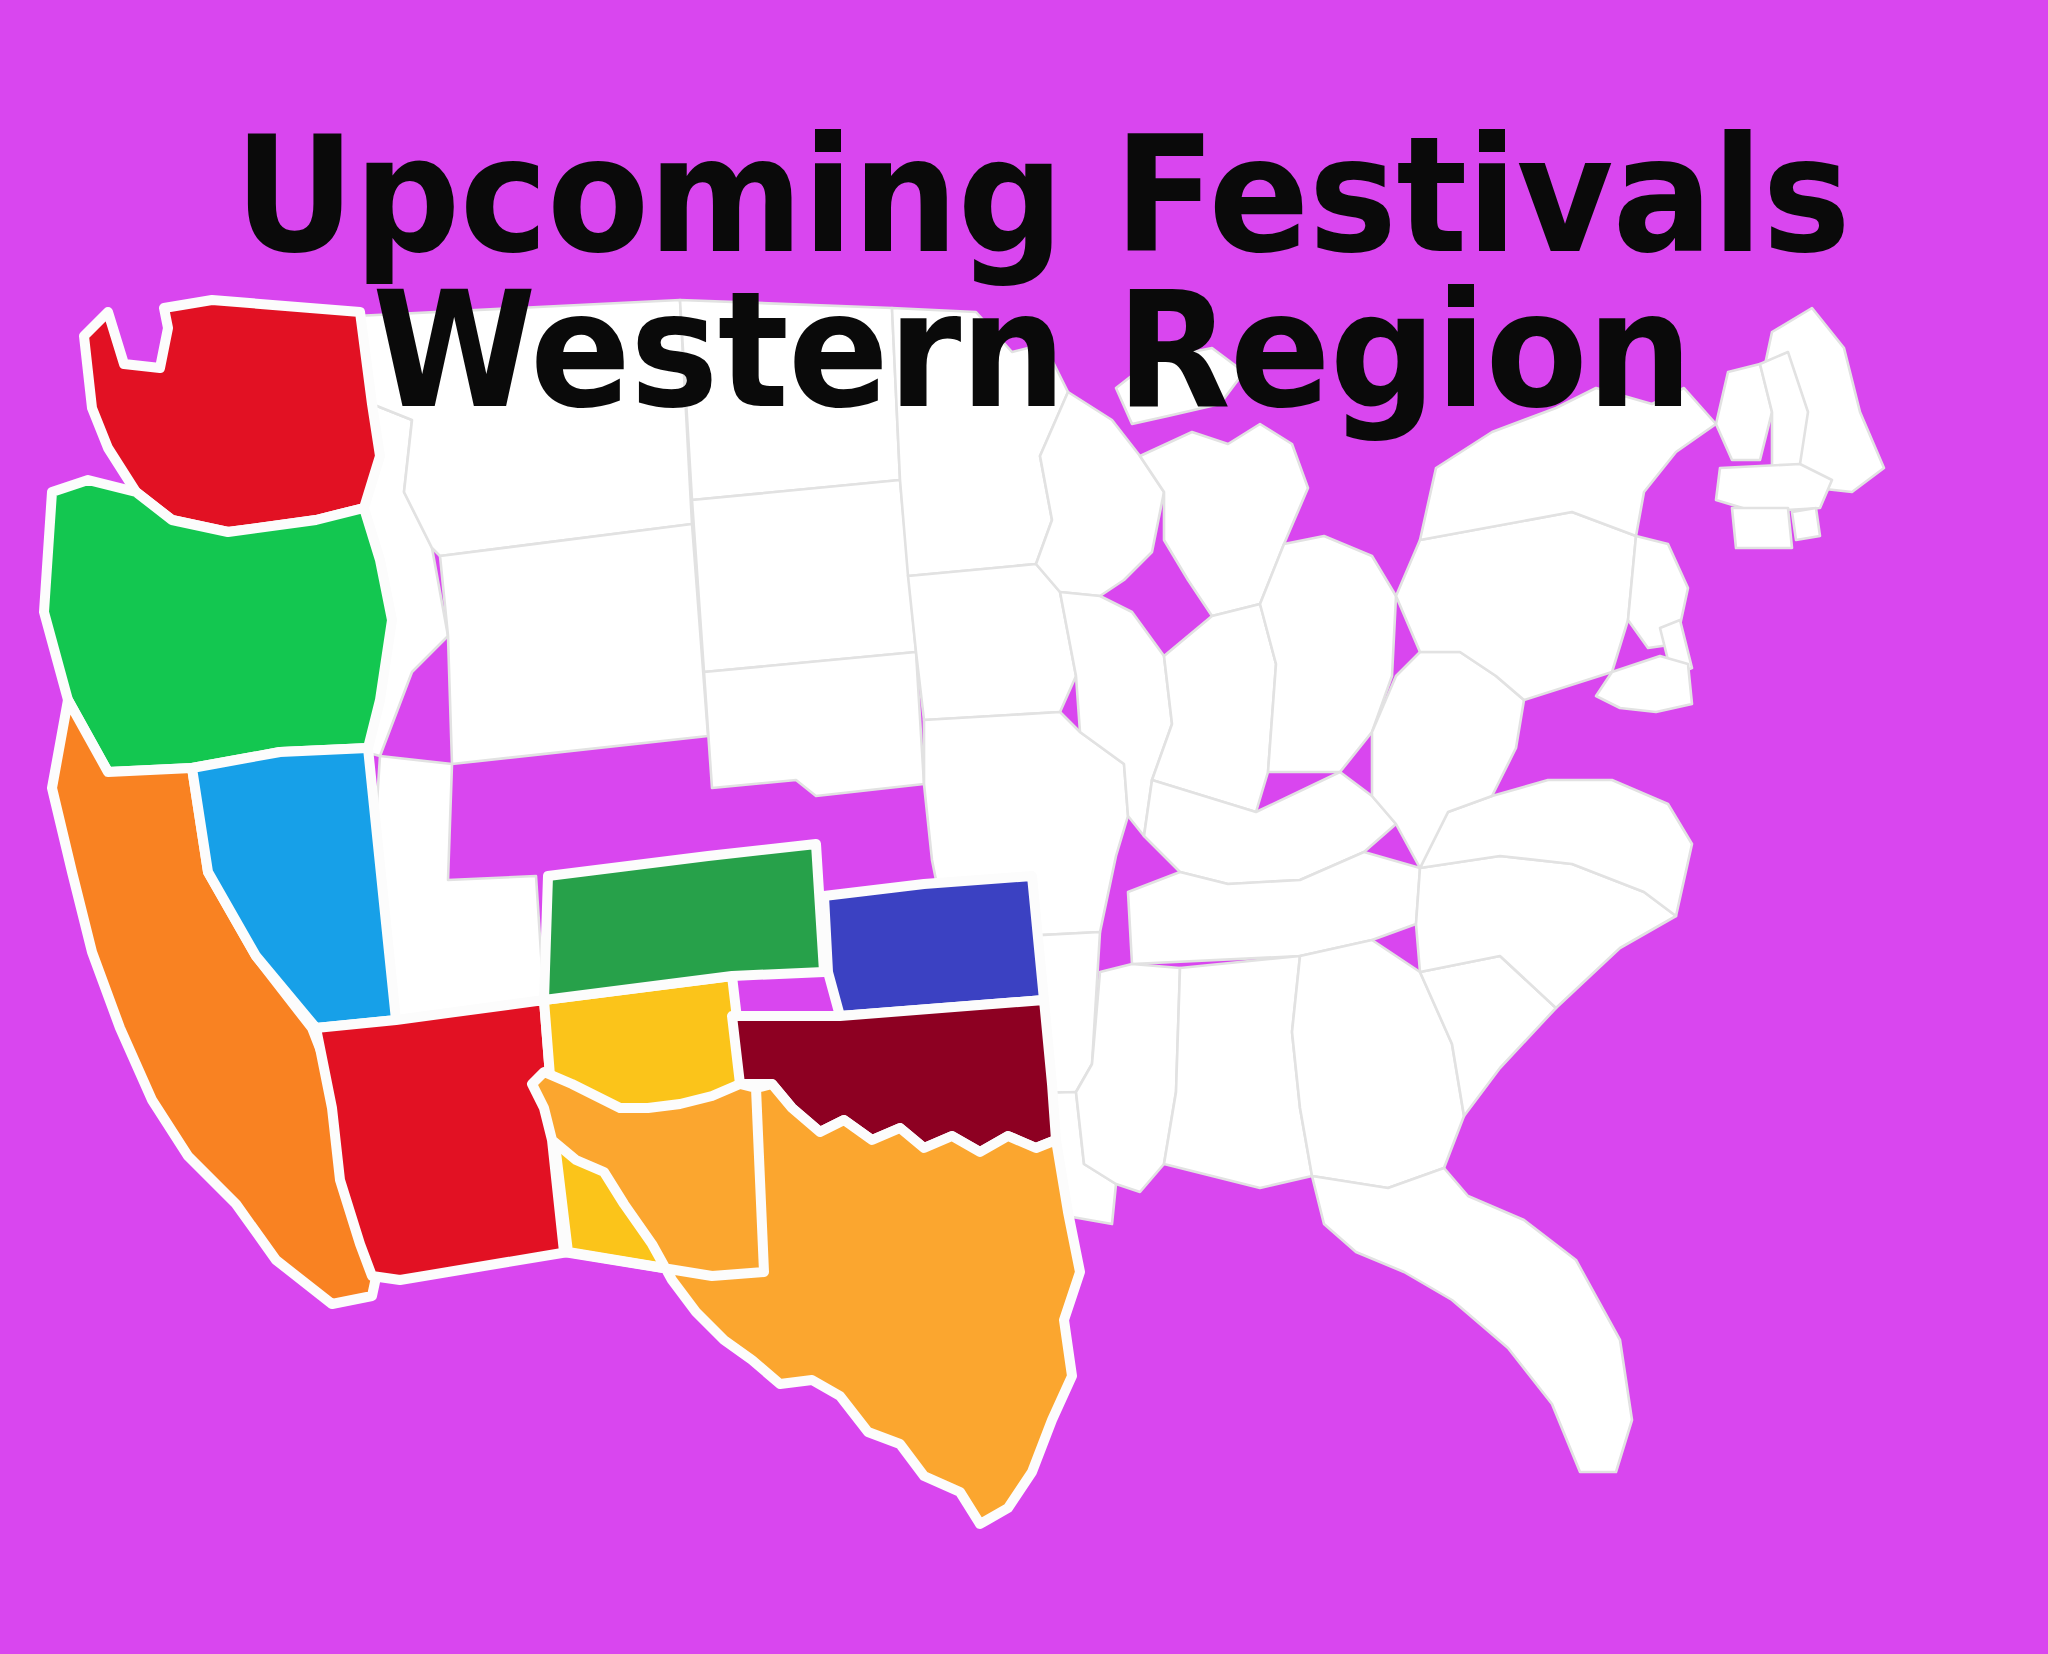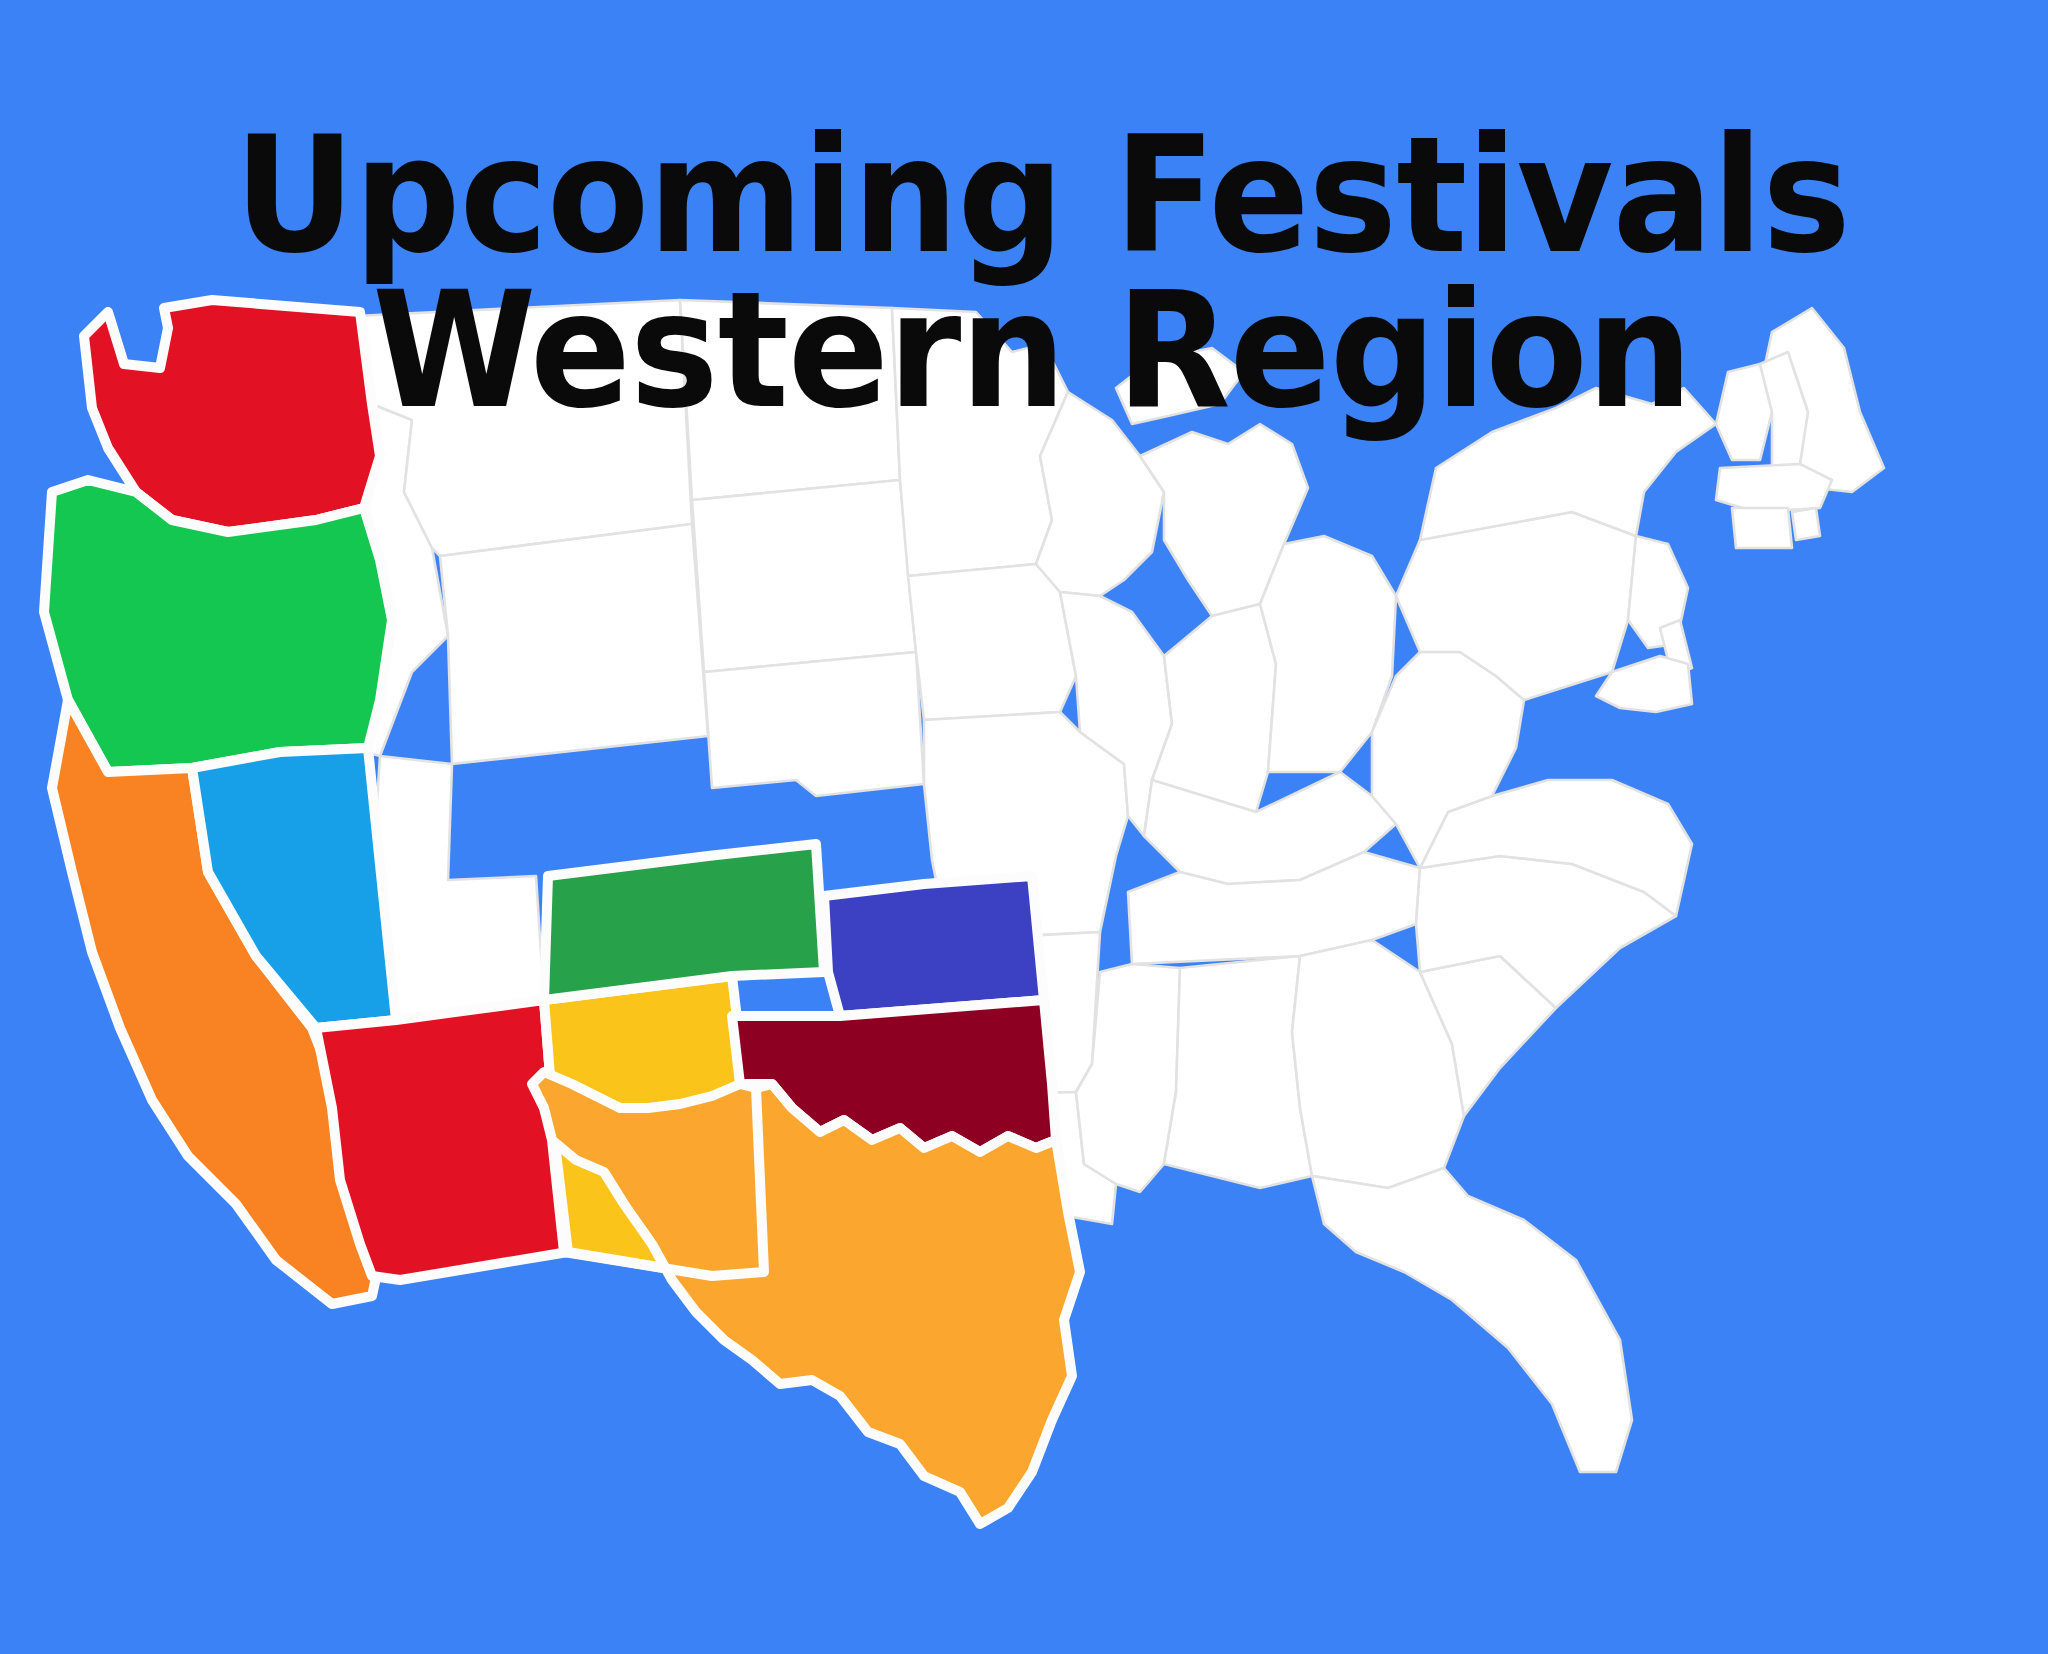--- a/index.html
+++ b/index.html
@@ -65,21 +65,21 @@
     transform: scaleX(0.93);
     transform-origin: center;
     white-space: nowrap;
   }
   #title-line-1 { margin-left: 36px; }
   #title-line-2 { margin-left: 16px; }
 </style>
 </head>
 <body style="background: rgb(223, 248, 205);">
 
-<div id="page" style="background: #3b82f6;">
+<div id="page" style="background: #d946ef;">
 
   <div id="map-layer">
     <svg id="map-svg" viewBox="0 0 990 615" preserveAspectRatio="xMidYMid meet">
 
       <g>
 
         <path class="state-plain" d="M124 12 L168 8 L176 52 L196 60 L192 96 L206 124 L214 168 L196 186 L180 228 L128 214 L140 168 L146 128 L132 96 L126 52 Z" fill="#ffffff" stroke="#e2e2e2"></path>
 
         <path class="state-plain" d="M168 8 L330 0 L336 112 L210 128 L206 124 L192 96 L196 60 L176 52 Z" fill="#ffffff" stroke="#e2e2e2"></path>
 

